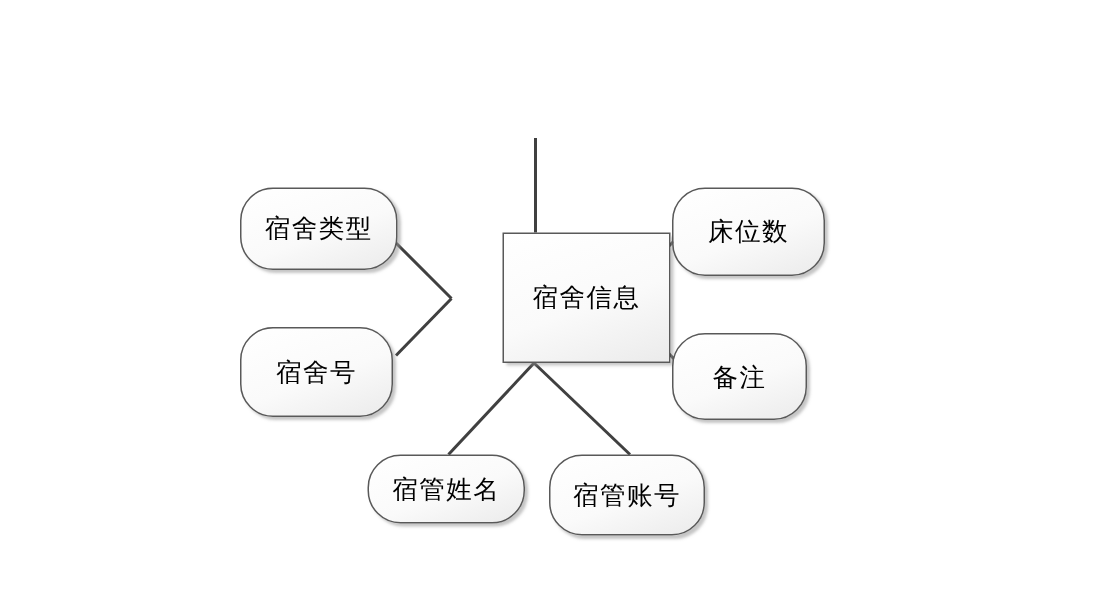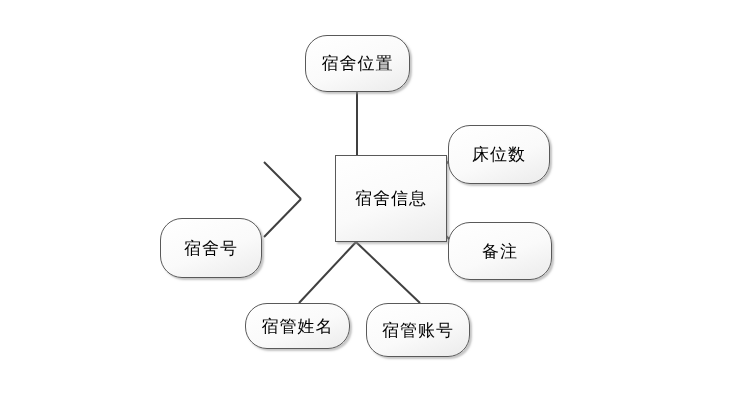--- a/index.html
+++ b/index.html
@@ -57,34 +57,34 @@
     <line x1="411" y1="199" x2="449" y2="161" stroke="#404040" stroke-width="2"></line>
     <line x1="411" y1="199" x2="450" y2="240" stroke="#404040" stroke-width="2"></line>
     <line x1="356" y1="242" x2="299" y2="303" stroke="#404040" stroke-width="2"></line>
     <line x1="356" y1="242" x2="420" y2="303" stroke="#404040" stroke-width="2"></line>
   </svg>
 
   <div class="node entity" style="left:300px; top:155px; width:112px; height:87px;margin-left:35px;">
     <span>宿舍信息</span>
   </div>
 
-  <div class="node attr" style="left:305px; top:35px; width:105px; height:57px;">
-    <span>宿舍位置</span>
+
+  <div class="node attr" style="left:160px; top:125px; width:105px; height:55px;">
+    <span>宿舍类型</span>
   </div>
-
 
   <div class="node attr" style="left:448px; top:125px; width:102px; height:59px;justify-content:center;">
     <span>床位数</span>
   </div>
 
   <div class="node attr" style="left:160px; top:218px; width:102px; height:60px;">
     <span>宿舍号</span>
   </div>
 
-  <div class="node attr" style="left:448px; top:222px; width:104px; height:58px;">
+  <div class="node attr" style="left:448px; top:222px; width:90px; height:58px;">
     <span>备注</span>
   </div>
 
   <div class="node attr" style="left:245px; top:303px; width:105px; height:46px;">
     <span>宿管姓名</span>
   </div>
 
   <div class="node attr" style="left:366px; top:303px; width:104px; height:54px;font-family:Liberation Mono, monospace;">
     <span>宿管账号</span>
   </div>

